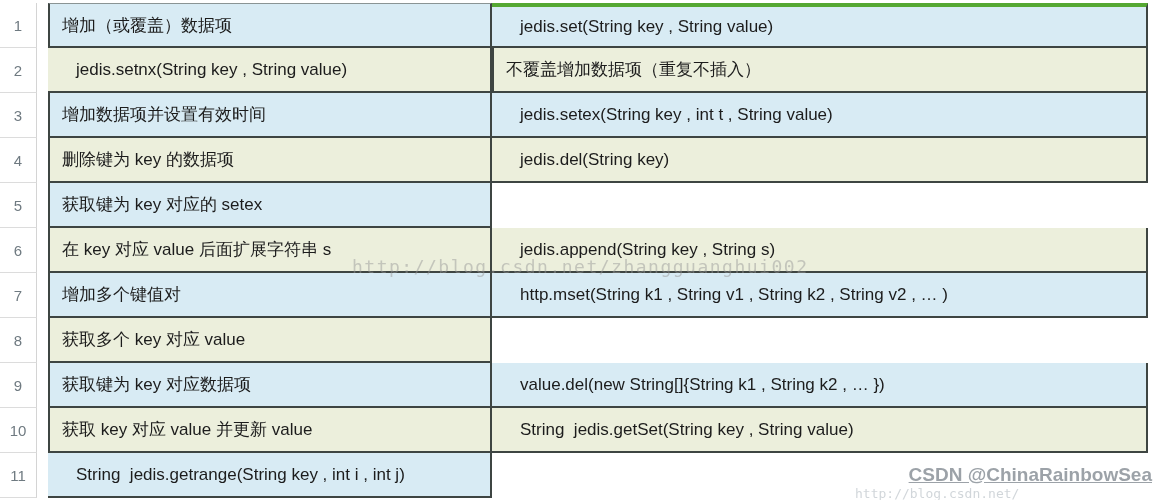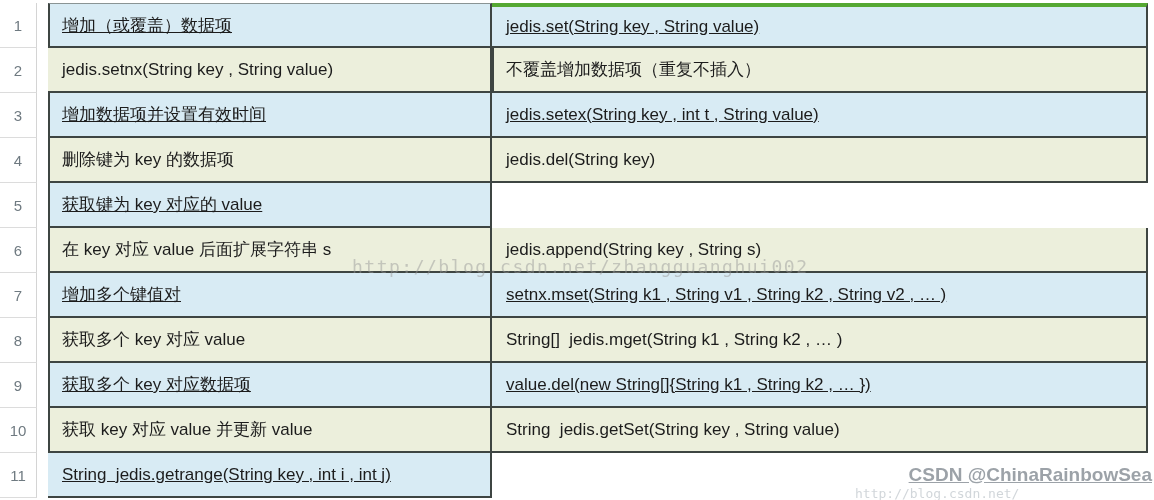--- a/index.html
+++ b/index.html
@@ -60,24 +60,24 @@
     border-bottom:2px solid var(--border);
     overflow:hidden;
   }
   .desc{
     border-left:2px solid var(--border);
     border-right:2px solid var(--border);
     padding-left:12px;
   }
   .code{
     border-right:2px solid var(--border);
-    padding-left:14px;
+    padding-left:28px;
     white-space:pre;
   }
-  .row.blue .cell{background:var(--blue);text-decoration:underline;}
+  .row.blue .cell{background:var(--blue);}
   .row.beige .cell{background:var(--beige);}
   .row.first .desc{border-top:1px solid #8a9494;}
   .row.first .code{border-top:4px solid var(--green);}
   .wm-center{
     position:absolute;
     left:352px;
     top:256px;
     font-family:"DejaVu Sans Mono","Liberation Mono",monospace;
     font-size:18px;
     letter-spacing:1.5px;
@@ -144,52 +144,51 @@
         <div class="gutter-inner">4</div>
       </div>
       <div class="cell desc">删除键为 key 的数据项</div>
       <div class="cell code">jedis.del(String key)</div>
     </div>
 
     <div class="row blue">
       <div class="gutter">
         <div class="gutter-inner">5</div>
       </div>
-      <div class="cell desc">获取键为 key 对应的 value</div>
+      <div class="cell desc">获取键为 key 对应的 setex</div>
     </div>
 
     <div class="row beige">
       <div class="gutter">
         <div class="gutter-inner">6</div>
       </div>
       <div class="cell desc">在 key 对应 value 后面扩展字符串 s</div>
       <div class="cell code">jedis.append(String key , String s)</div>
     </div>
 
     <div class="row blue">
       <div class="gutter">
         <div class="gutter-inner">7</div>
       </div>
       <div class="cell desc">增加多个键值对</div>
-      <div class="cell code">setnx.mset(String k1 , String v1 , String k2 , String v2 , … )</div>
+      <div class="cell code">http.mset(String k1 , String v1 , String k2 , String v2 , … )</div>
     </div>
 
     <div class="row beige">
       <div class="gutter">
         <div class="gutter-inner">8</div>
       </div>
       <div class="cell desc">获取多个 key 对应 value</div>
-      <div class="cell code">String[]  jedis.mget(String k1 , String k2 , … )</div>
     </div>
 
     <div class="row blue">
       <div class="gutter">
         <div class="gutter-inner">9</div>
       </div>
-      <div class="cell desc">获取多个 key 对应数据项</div>
+      <div class="cell desc">获取键为 key 对应数据项</div>
       <div class="cell code">value.del(new String[]{String k1 , String k2 , … })</div>
     </div>
 
     <div class="row beige">
       <div class="gutter">
         <div class="gutter-inner">10</div>
       </div>
       <div class="cell desc">获取 key 对应 value 并更新 value</div>
       <div class="cell code">String  jedis.getSet(String key , String value)</div>
     </div>

